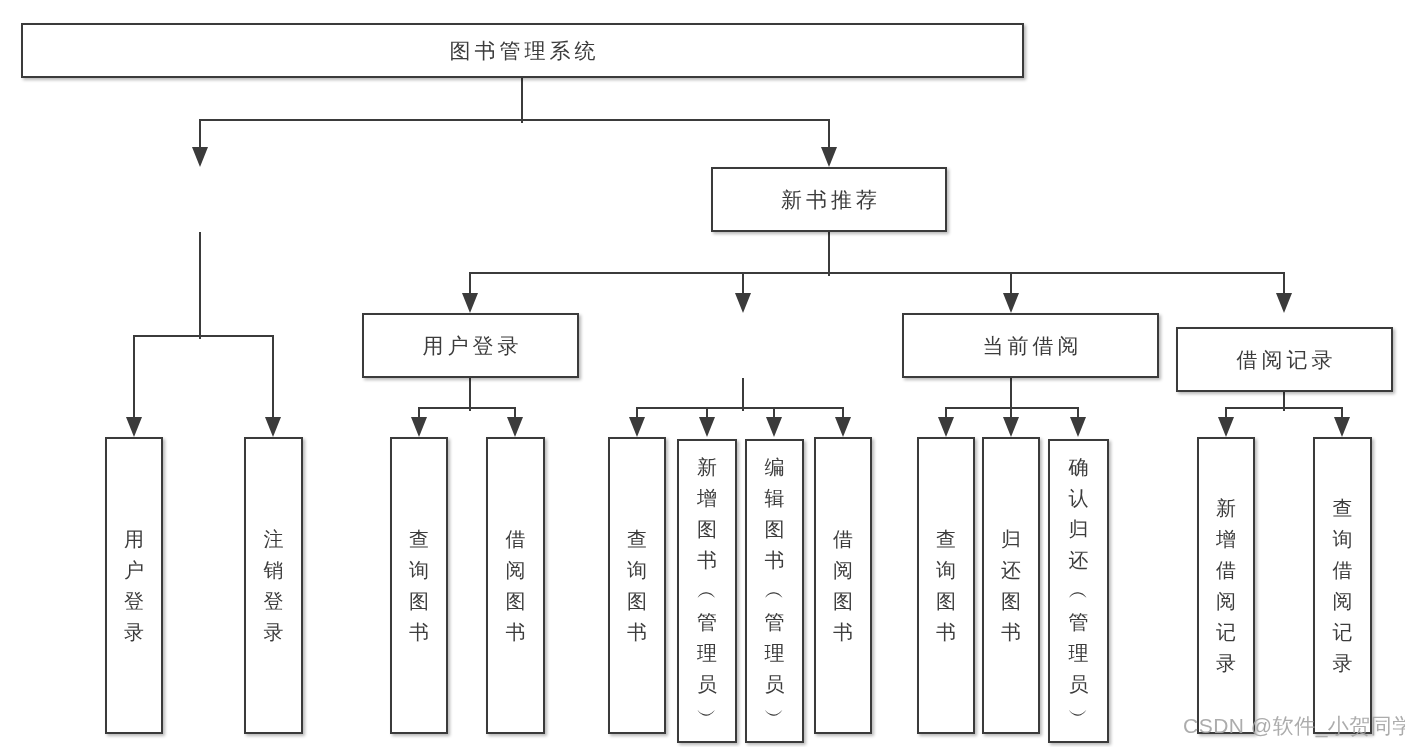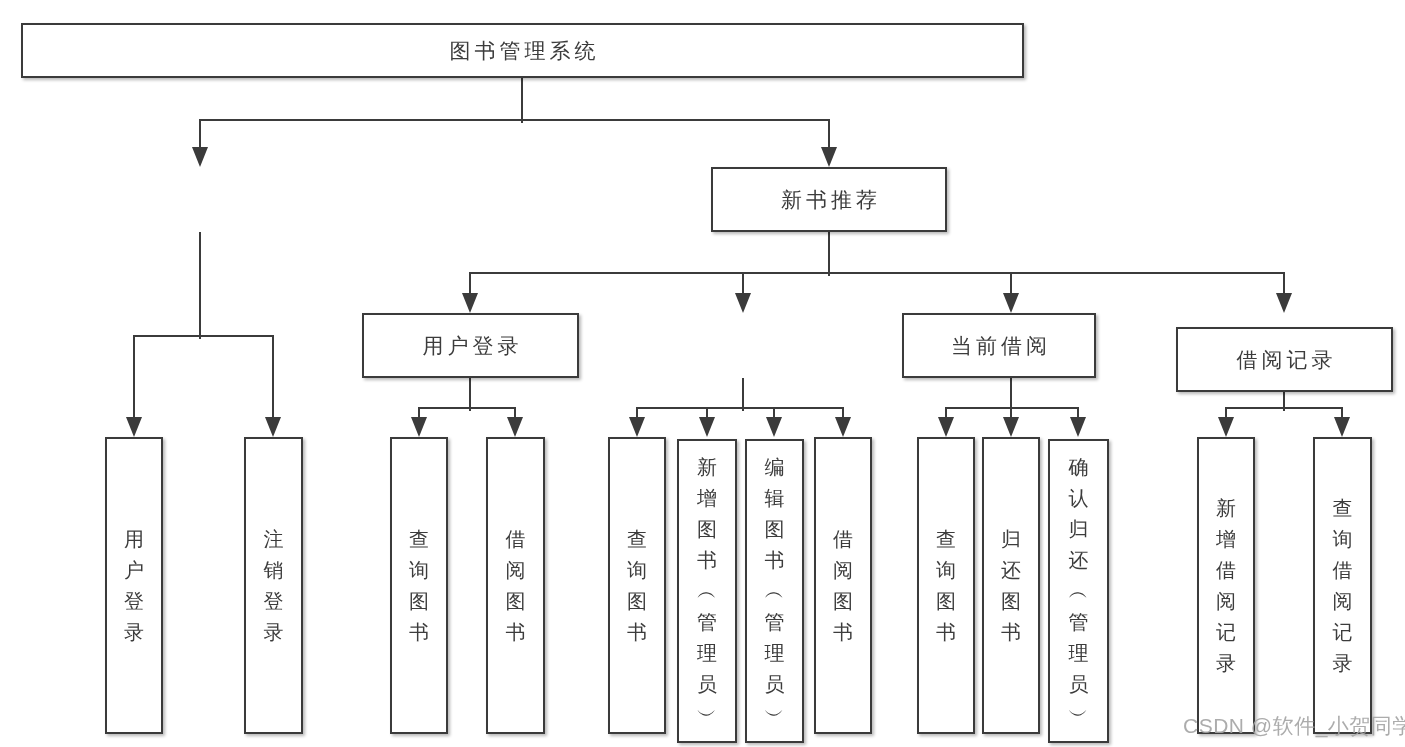--- a/index.html
+++ b/index.html
@@ -79,21 +79,21 @@
   <div class="vline" style="left:742px;top:274px;height:19px"></div>
   <div class="arrow" style="left:735px;top:293px"></div>
   <div class="vline" style="left:1010px;top:274px;height:19px"></div>
   <div class="arrow" style="left:1003px;top:293px"></div>
   <div class="vline" style="left:1283px;top:274px;height:19px"></div>
   <div class="arrow" style="left:1276px;top:293px"></div>
 
   <div class="box" style="left:362px;top:313px;width:217px;height:65px">
     <span class="hlabel">用户登录</span>
   </div>
-  <div class="box" style="left:902px;top:313px;width:194px;height:65px">
+  <div class="box" style="left:902px;top:313px;width:257px;height:65px">
     <span class="hlabel">当前借阅</span>
   </div>
   <div class="box" style="left:1176px;top:327px;width:217px;height:65px">
     <span class="hlabel">借阅记录</span>
   </div>
 
   <div class="vline" style="left:469px;top:378px;height:33px"></div>
   <div class="hline" style="left:418px;top:407px;width:98px"></div>
   <div class="vline" style="left:418px;top:409px;height:8px"></div>
   <div class="arrow" style="left:411px;top:417px"></div>

